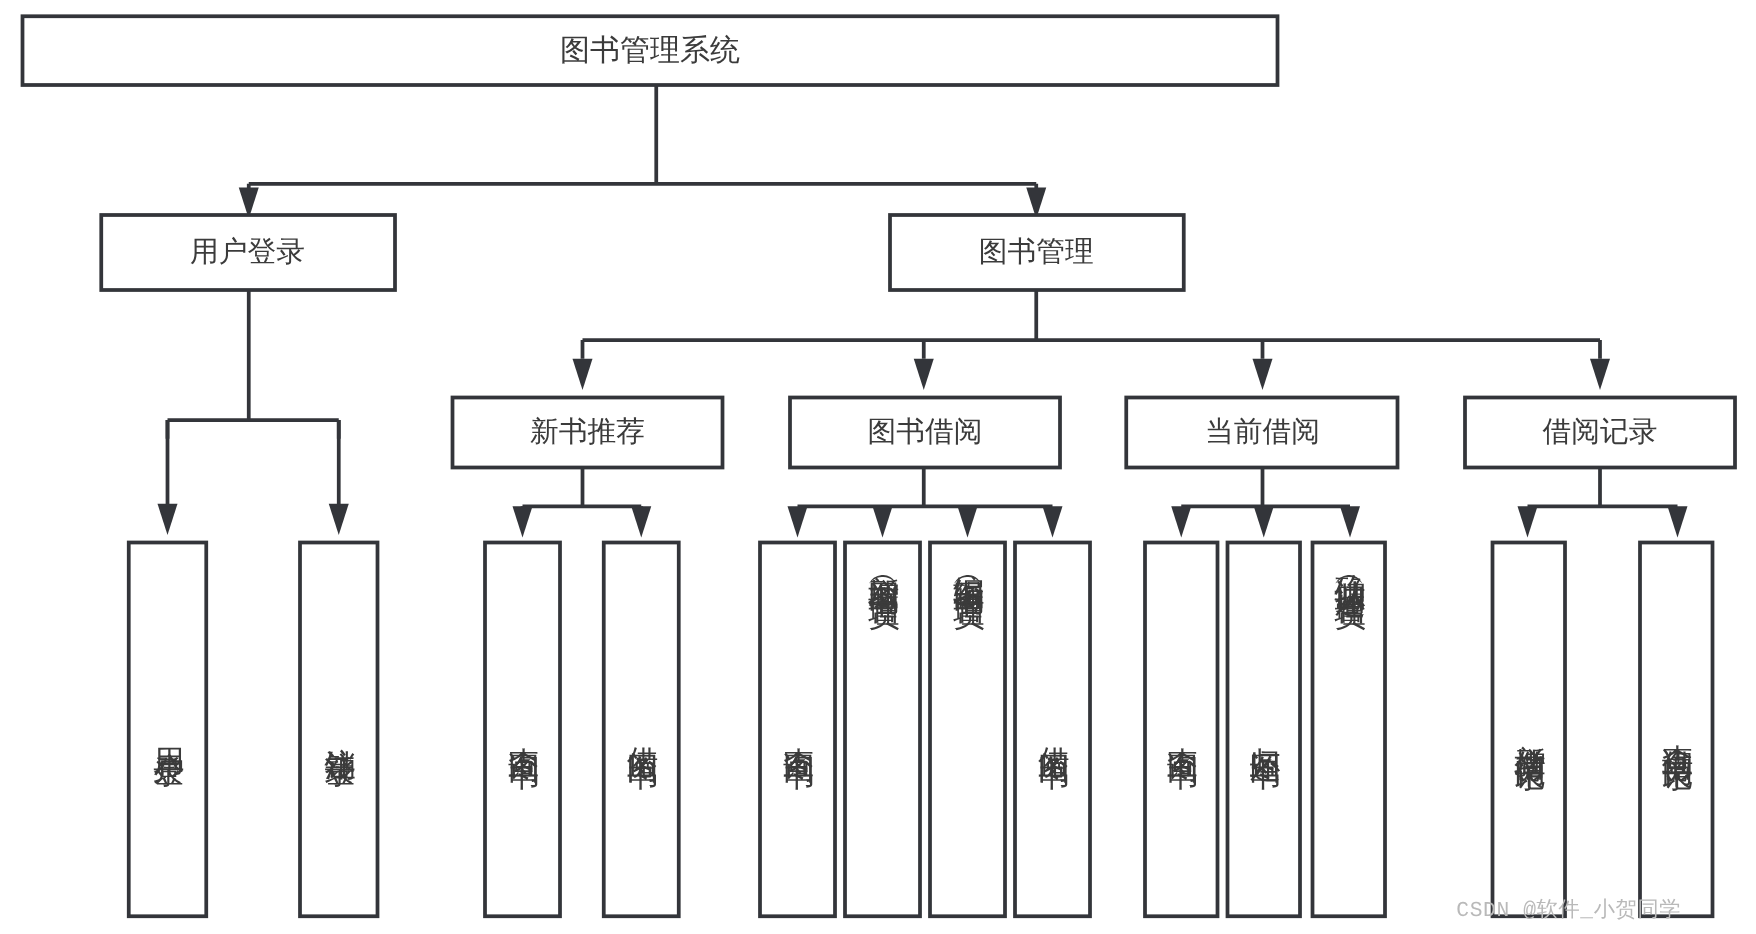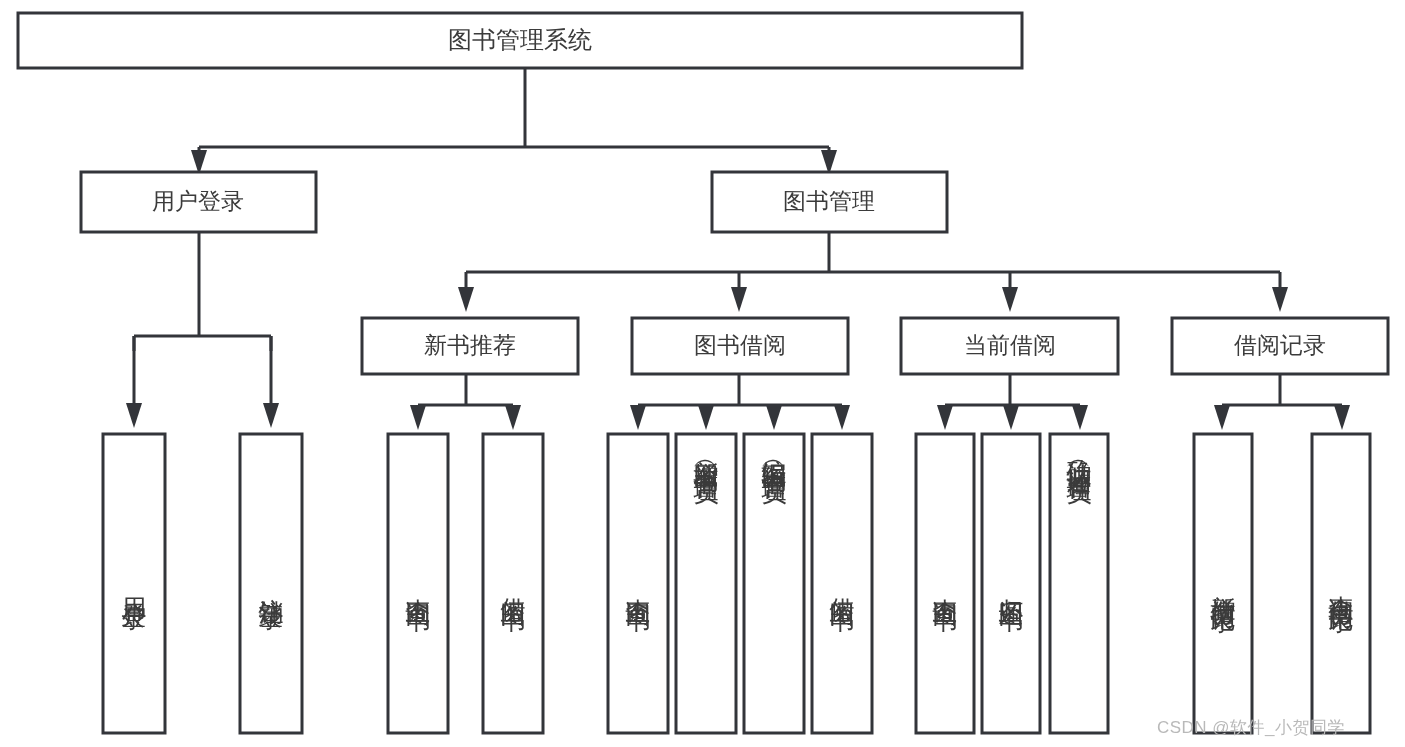--- a/index.html
+++ b/index.html
@@ -64,21 +64,21 @@
     font-size: 25px;
     line-height: 1.08;
     letter-spacing: 3px;
     color: #3b3b3b;
     white-space: nowrap;
   }
   .watermark {
     position: absolute;
     right: 8px;
     bottom: 8px;
-    font-family: Liberation Sans, sans-serif;
+    font-family: Liberation Mono, monospace;
     font-size: 17px;
     color: #b9b9b9;
     letter-spacing: 0.5px;
     white-space: nowrap;
   }
 </style>
 </head>
 <body>
 
 <div id="diagram-root">

